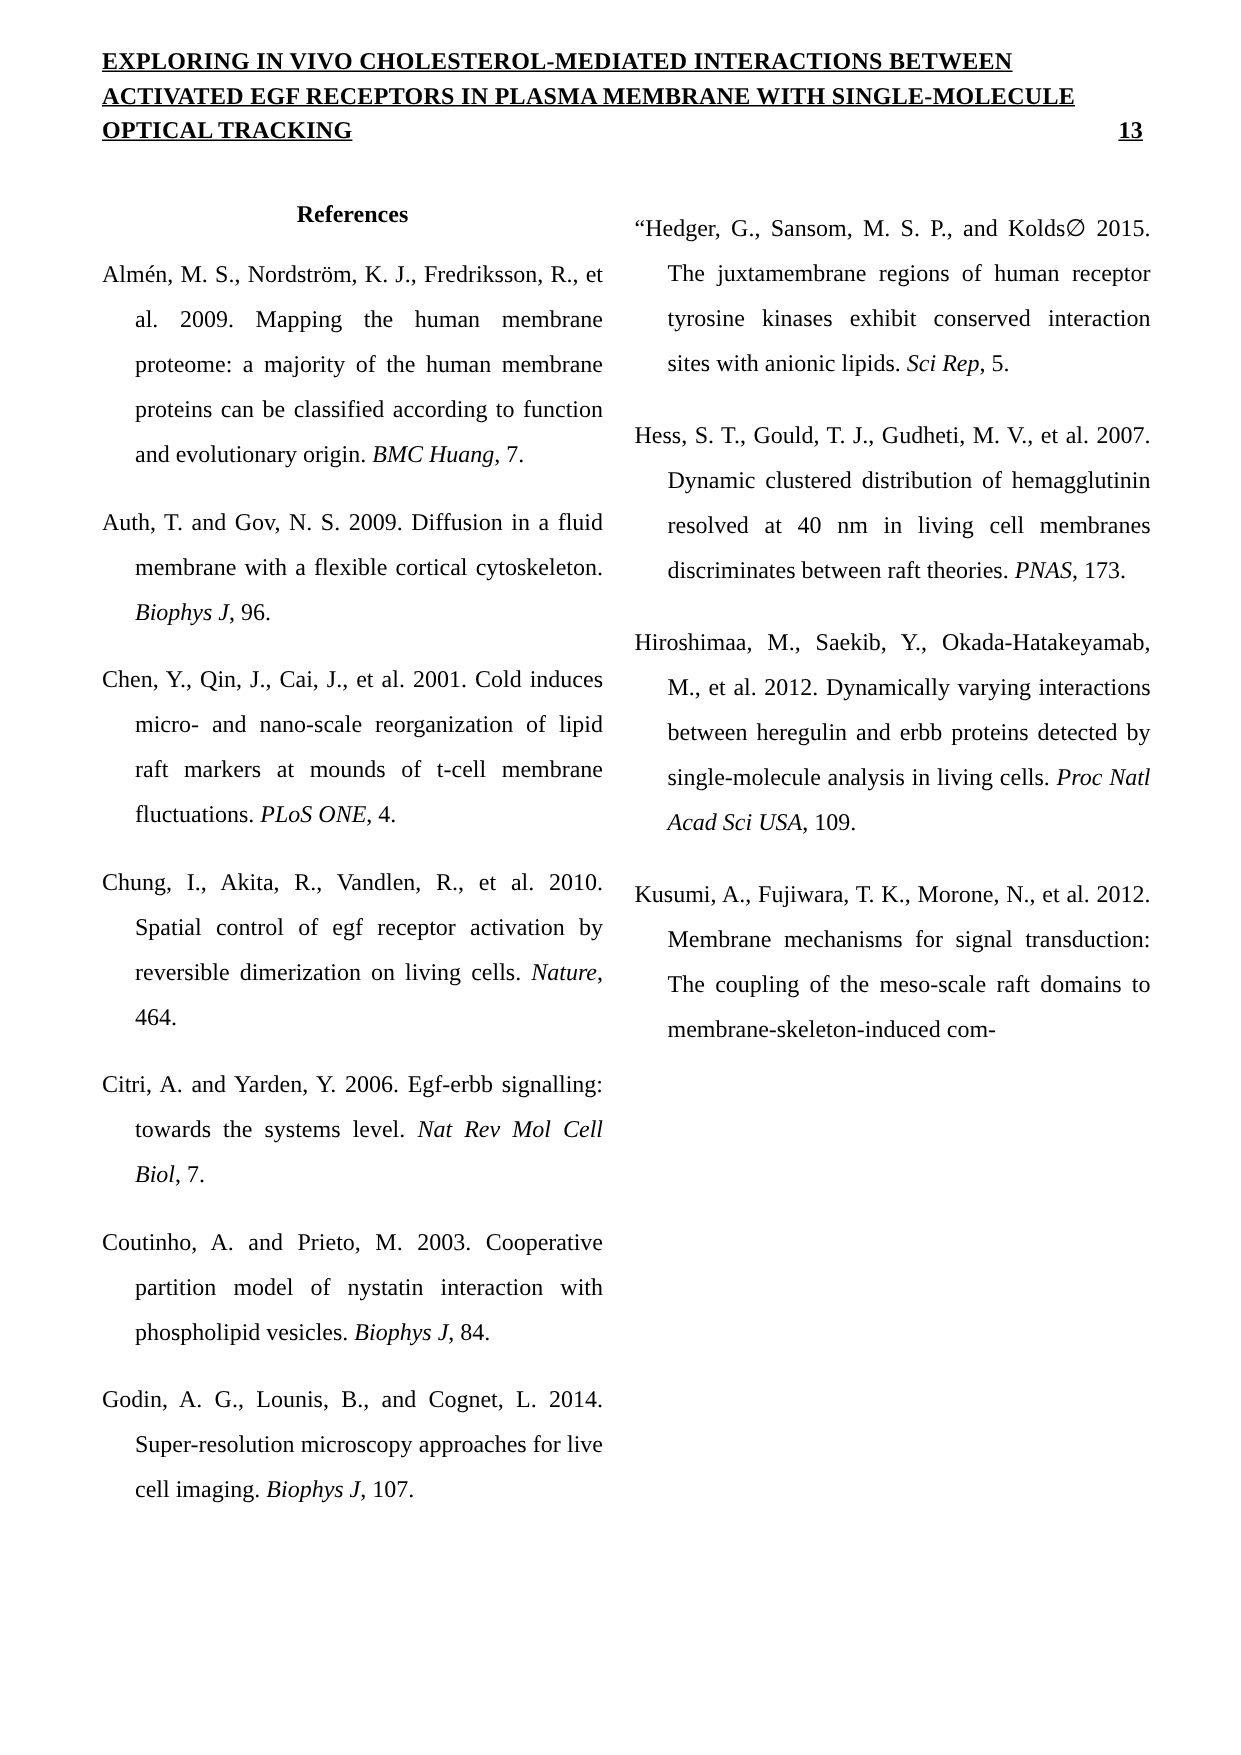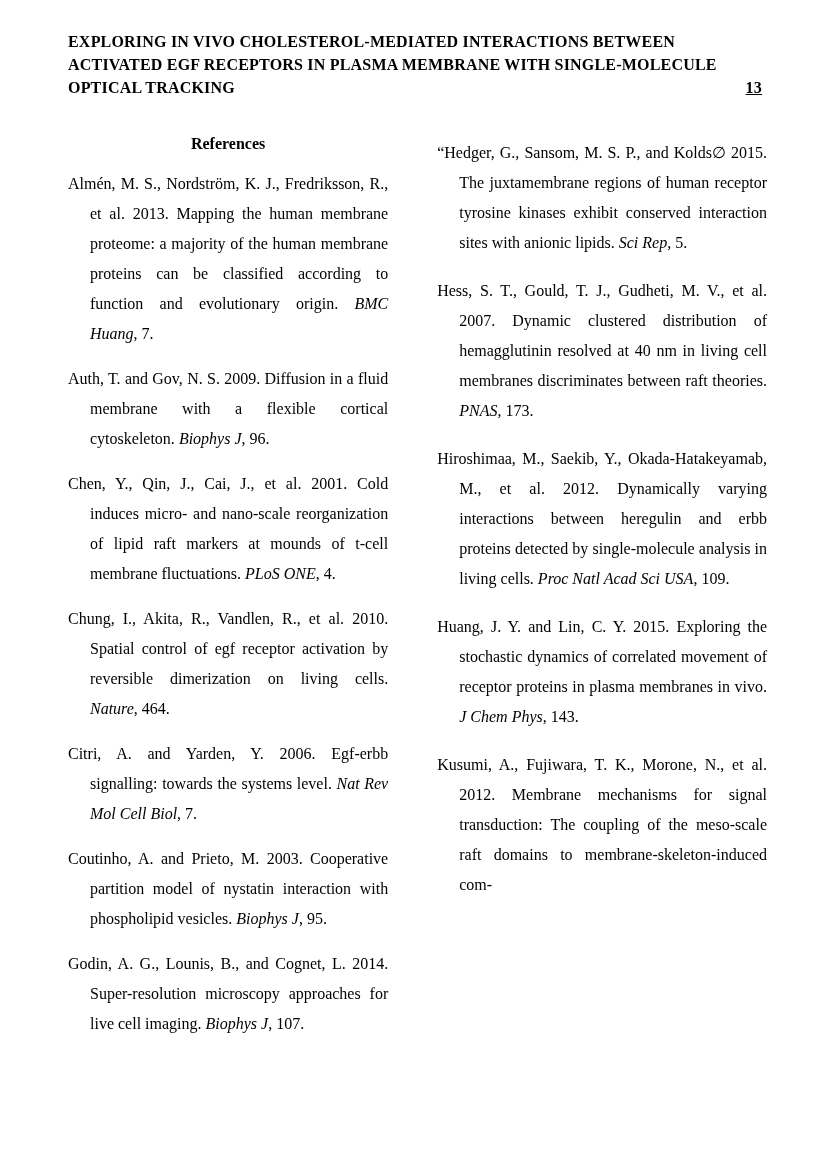--- a/index.html
+++ b/index.html
@@ -19,34 +19,33 @@
   .running-head {
     position: absolute;
     top: 30px;
     left: 68px;
     width: 694px;
     font-weight: bold;
     font-size: 16px;
     line-height: 23px;
     letter-spacing: 0.2px;
   }
-  .head-line { white-space: nowrap; }
+  .head-line { white-space: nowrap; text-decoration: underline; }
   .head-last {
     display: flex;
     justify-content: space-between;
     align-items: center;
   }
   .pageno { font-weight: bold; text-decoration: underline; }
   .columns {
     position: absolute;
     top: 125px;
     left: 68px;
     width: 699px;
     display: flex;
-    gap: 28px;
   }
   .col-left  { width: 334px; margin-right: 21px; }
   .col-right { width: 344px; padding-top: 13px; }
   .refs-heading {
     margin: 7px 0 14px 0;
     text-align: center;
     font-size: 16px;
     font-weight: bold;
     line-height: 23px;
   }
@@ -74,33 +73,32 @@
     <div class="head-last">
       <span class="head-line">OPTICAL TRACKING</span>
       <span class="pageno">13</span>
     </div>
   </header>
 
   <main class="columns">
     <section class="col-left">
       <h2 class="refs-heading">References</h2>
       <div id="left-refs">
-          <p class="ref"><span>Almén, M. S., Nordström, K. J., Fredriksson, R., et al. 2013. Mapping the human membrane proteome: a majority of the human membrane proteins can be classified according to function and evolutionary origin. </span><span class="italic">BMC Huang</span><span>, 7.</span></p>
+          <p class="ref"><span>Almén, M. S., Nordström, K. J., Fredriksson, R., et al. 2009. Mapping the human membrane proteome: a majority of the human membrane proteins can be classified according to function and evolutionary origin. </span><span class="italic">BMC Huang</span><span>, 7.</span></p>
           <p class="ref"><span>Auth, T. and Gov, N. S. 2009. Diffusion in a fluid membrane with a flexible cortical cytoskeleton. </span><span class="italic">Biophys J</span><span>, 96.</span></p>
           <p class="ref"><span>Chen, Y., Qin, J., Cai, J., et al. 2001. Cold induces micro- and nano-scale reorganization of lipid raft markers at mounds of t-cell membrane fluctuations. </span><span class="italic">PLoS ONE</span><span>, 4.</span></p>
           <p class="ref"><span>Chung, I., Akita, R., Vandlen, R., et al. 2010. Spatial control of egf receptor activation by reversible dimerization on living cells. </span><span class="italic">Nature</span><span>, 464.</span></p>
           <p class="ref"><span>Citri, A. and Yarden, Y. 2006. Egf-erbb signalling: towards the systems level. </span><span class="italic">Nat Rev Mol Cell Biol</span><span>, 7.</span></p>
-          <p class="ref"><span>Coutinho, A. and Prieto, M. 2003. Cooperative partition model of nystatin interaction with phospholipid vesicles. </span><span class="italic">Biophys J</span><span>, 95.</span></p>
+          <p class="ref"><span>Coutinho, A. and Prieto, M. 2003. Cooperative partition model of nystatin interaction with phospholipid vesicles. </span><span class="italic">Biophys J</span><span>, 84.</span></p>
           <p class="ref"><span>Godin, A. G., Lounis, B., and Cognet, L. 2014. Super-resolution microscopy approaches for live cell imaging. </span><span class="italic">Biophys J</span><span>, 107.</span></p>
         </div>
     </section>
     <section class="col-right">
       <div id="right-refs">
           <p class="ref"><span>“Hedger, G., Sansom, M. S. P., and Kolds∅ 2015. The juxtamembrane regions of human receptor tyrosine kinases exhibit conserved interaction sites with anionic lipids. </span><span class="italic">Sci Rep</span><span>, 5.</span></p>
           <p class="ref"><span>Hess, S. T., Gould, T. J., Gudheti, M. V., et al. 2007. Dynamic clustered distribution of hemagglutinin resolved at 40 nm in living cell membranes discriminates between raft theories. </span><span class="italic">PNAS</span><span>, 173.</span></p>
           <p class="ref"><span>Hiroshimaa, M., Saekib, Y., Okada-Hatakeyamab, M., et al. 2012. Dynamically varying interactions between heregulin and erbb proteins detected by single-molecule analysis in living cells. </span><span class="italic">Proc Natl Acad Sci USA</span><span>, 109.</span></p>
-          <p class="ref"><span>Huang, J. Y. and Lin, C. Y. 2015. Exploring the stochastic dynamics of correlated movement of receptor proteins in plasma membranes in vivo. </span><span class="italic">J Chem Phys</span><span>, 143.</span></p>
           <p class="ref"><span>Kusumi, A., Fujiwara, T. K., Morone, N., et al. 2012. Membrane mechanisms for signal transduction: The coupling of the meso-scale raft domains to membrane-skeleton-induced com-</span></p>
         </div>
     </section>
   </main>
 
 </div>
 
 </body></html>

